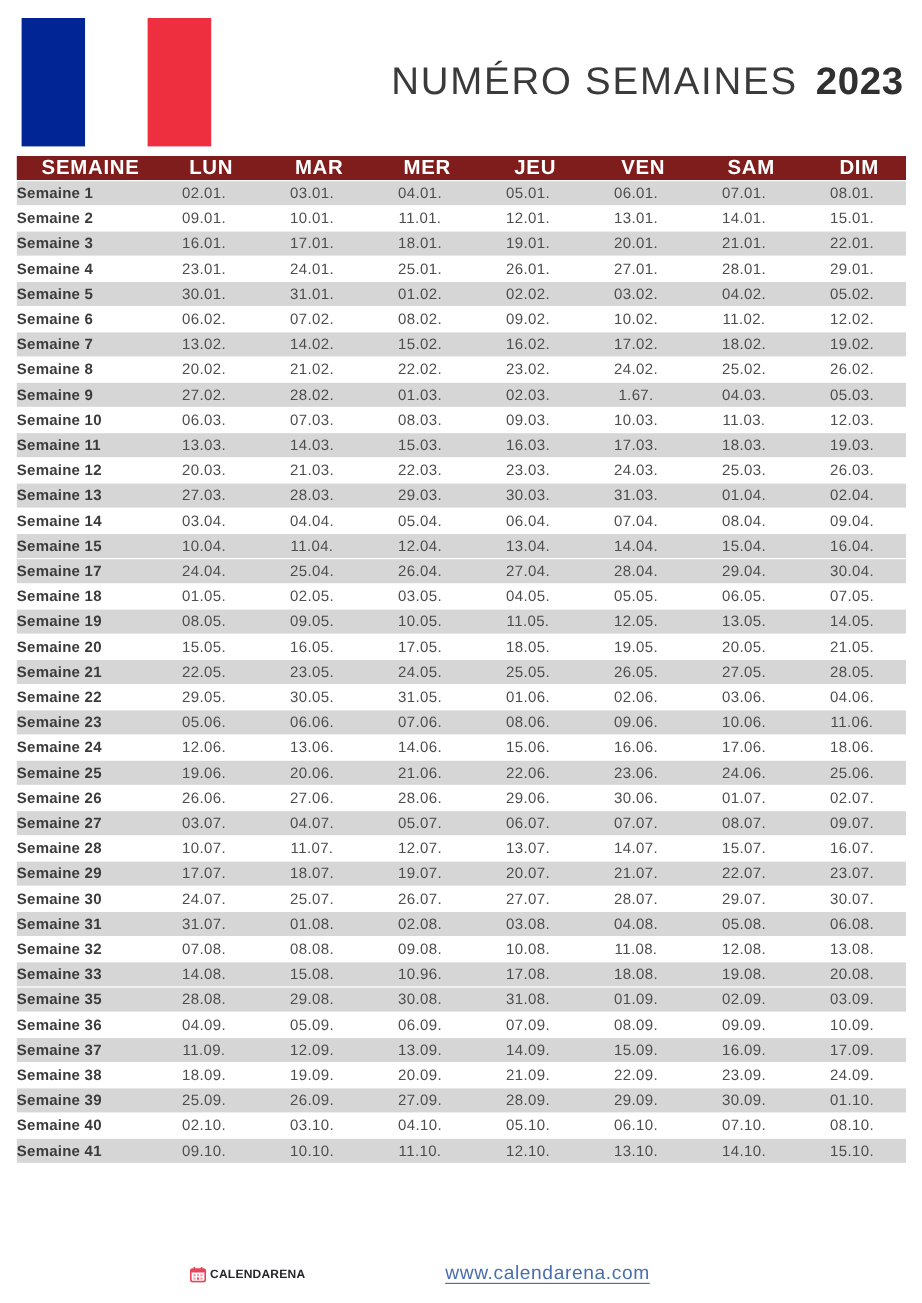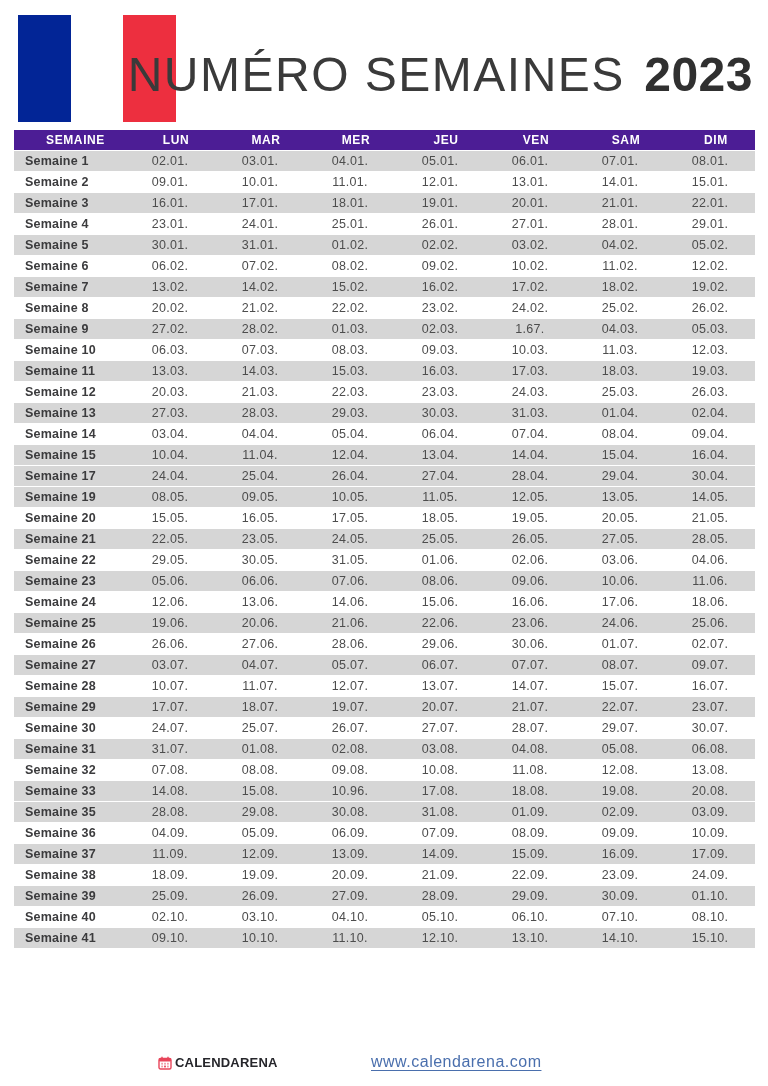--- a/index.html
+++ b/index.html
@@ -17,21 +17,21 @@
     position: absolute; left: 18px; top: 15px;
     width: 158px; height: 107px;
     display: flex;
   }
   .flag .stripe { flex: 1; }
 
   .title {
     position: absolute; right: 15px; top: 51px;
     white-space: nowrap;
     color: #3a3a3a;
-    font-size: 48px;
+    font-size: 32px;
     line-height: 1;
     margin-left: 20px;
   }
   .title .title-main {
     font-weight: 300;
     letter-spacing: 1.5px;
   }
   .title .title-year {
     font-weight: 800;
     letter-spacing: 0.5px;
@@ -44,57 +44,56 @@
     position: absolute; left: 14px; top: 129px;
     width: 741px;
     border-collapse: separate;
     border-spacing: 0 1.7px;
     table-layout: fixed;
   }
   .weeks-table col.c-week  { width: 111px; }
   .weeks-table col.c-day   { width: 90px; }
 
   .weeks-table thead th {
-    background: #4c1d95;
+    background: #7f1d1d;
     color: #ffffff;
-    font-size: 12px;
+    font-size: 17px;
     font-weight: bold;
     letter-spacing: 0.6px;
     height: 20px;
     text-align: center;
     vertical-align: middle;
     padding-left: 12px;
   }
   .weeks-table tbody td {
     height: 20px;
     vertical-align: middle;
     font-size: 12.5px;
     color: #4d4d4d;
     text-align: center;
     letter-spacing: 0.3px;
   }
   .weeks-table tbody tr.shaded td { background: #D6D6D6; }
   .weeks-table tbody td.week-label {
     text-align: left;
-    padding-left: 11px;
     font-weight: bold;
     font-size: 12.5px;
     color: #3b3b3d;
     letter-spacing: 0.2px;
   }
 
   
   .page-footer { position: absolute; left: 0; top: 1046px; width: 768px; height: 40px; }
   .brand {
     position: absolute; left: 158px; top: 9px;
     display: flex; align-items: center; gap: 3px;
   }
   .brand .cal-icon { width: 14px; height: 14px; display: block; }
   .brand .brand-text {
-    font-size: 13px;
+    font-size: 10px;
     font-weight: bold;
     color: #26262b;
     letter-spacing: 0.2px;
     text-align: center;
   }
   .site-link {
     position: absolute; left: 371px; top: 7px;
     font-size: 16px;
     color: #4a6fad;
     text-decoration: underline;
@@ -294,20 +293,30 @@
       <tr class="shaded">
         <td class="week-label">Semaine 17</td>
         <td>24.04.</td>
         <td>25.04.</td>
         <td>26.04.</td>
         <td>27.04.</td>
         <td>28.04.</td>
         <td>29.04.</td>
         <td>30.04.</td>
       </tr>
+      <tr class="">
+        <td class="week-label">Semaine 18</td>
+        <td>01.05.</td>
+        <td>02.05.</td>
+        <td>03.05.</td>
+        <td>04.05.</td>
+        <td>05.05.</td>
+        <td>06.05.</td>
+        <td>07.05.</td>
+      </tr>
       <tr class="shaded">
         <td class="week-label">Semaine 19</td>
         <td>08.05.</td>
         <td>09.05.</td>
         <td>10.05.</td>
         <td>11.05.</td>
         <td>12.05.</td>
         <td>13.05.</td>
         <td>14.05.</td>
       </tr>

